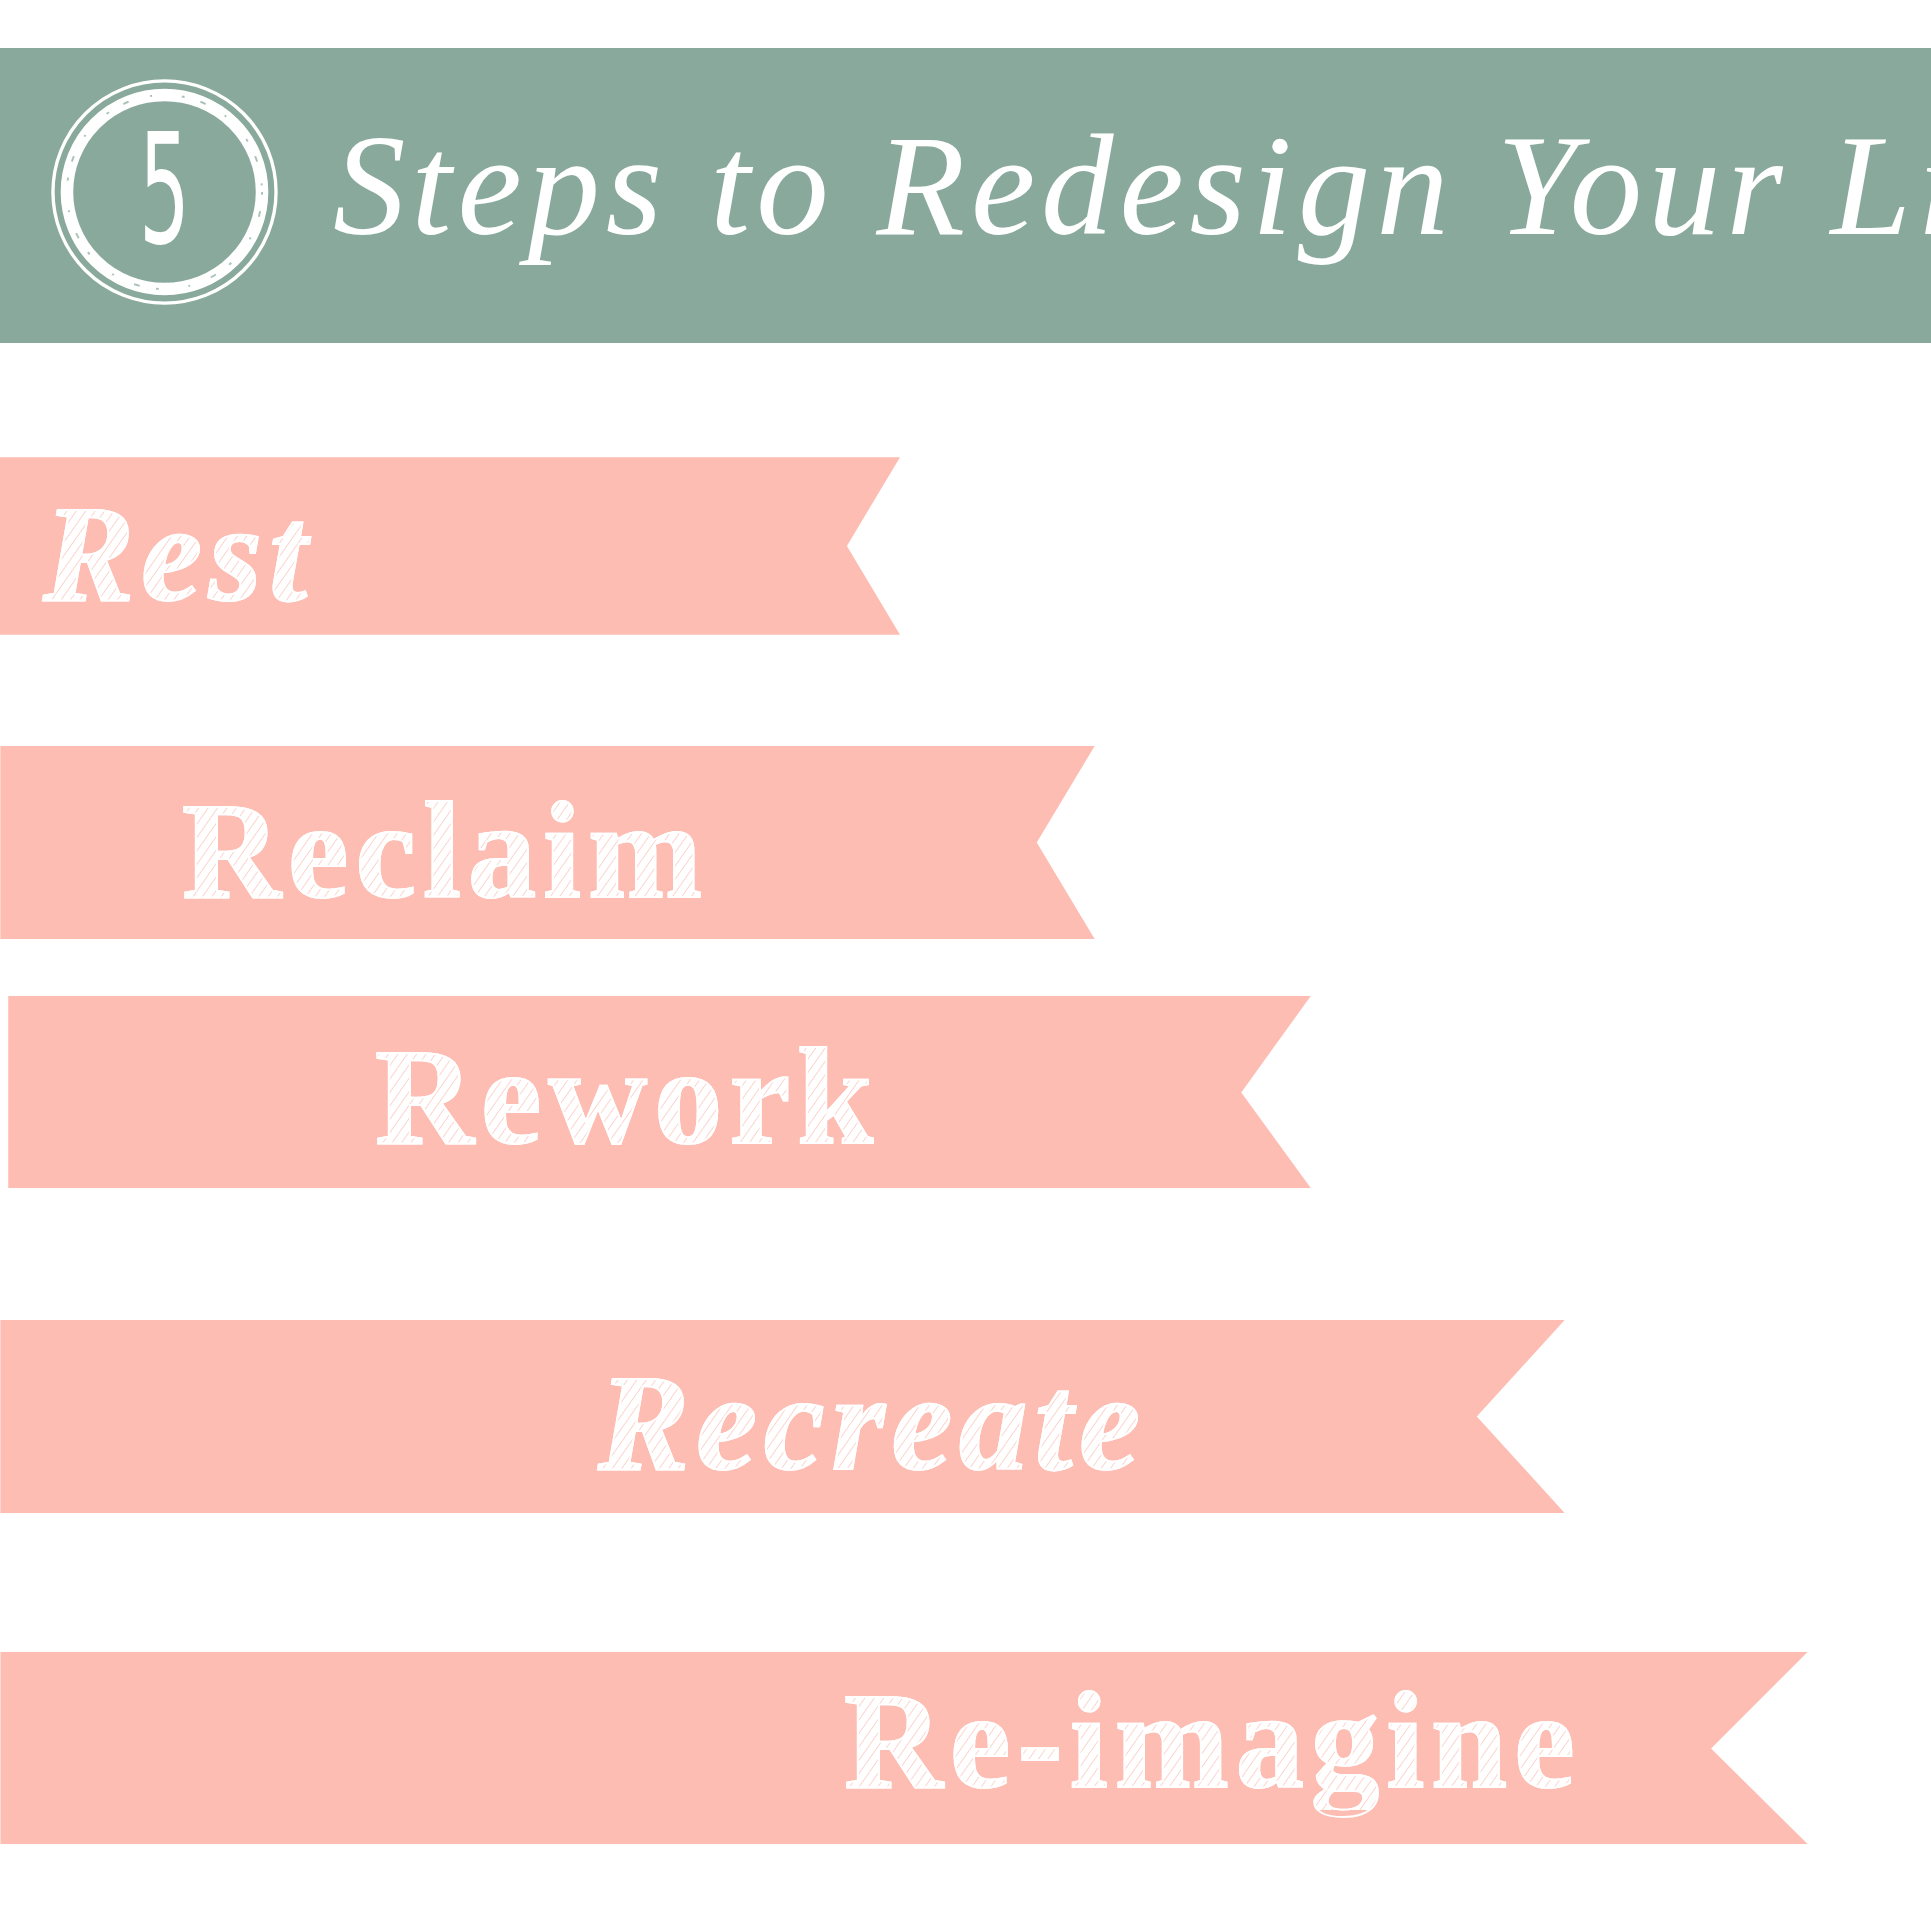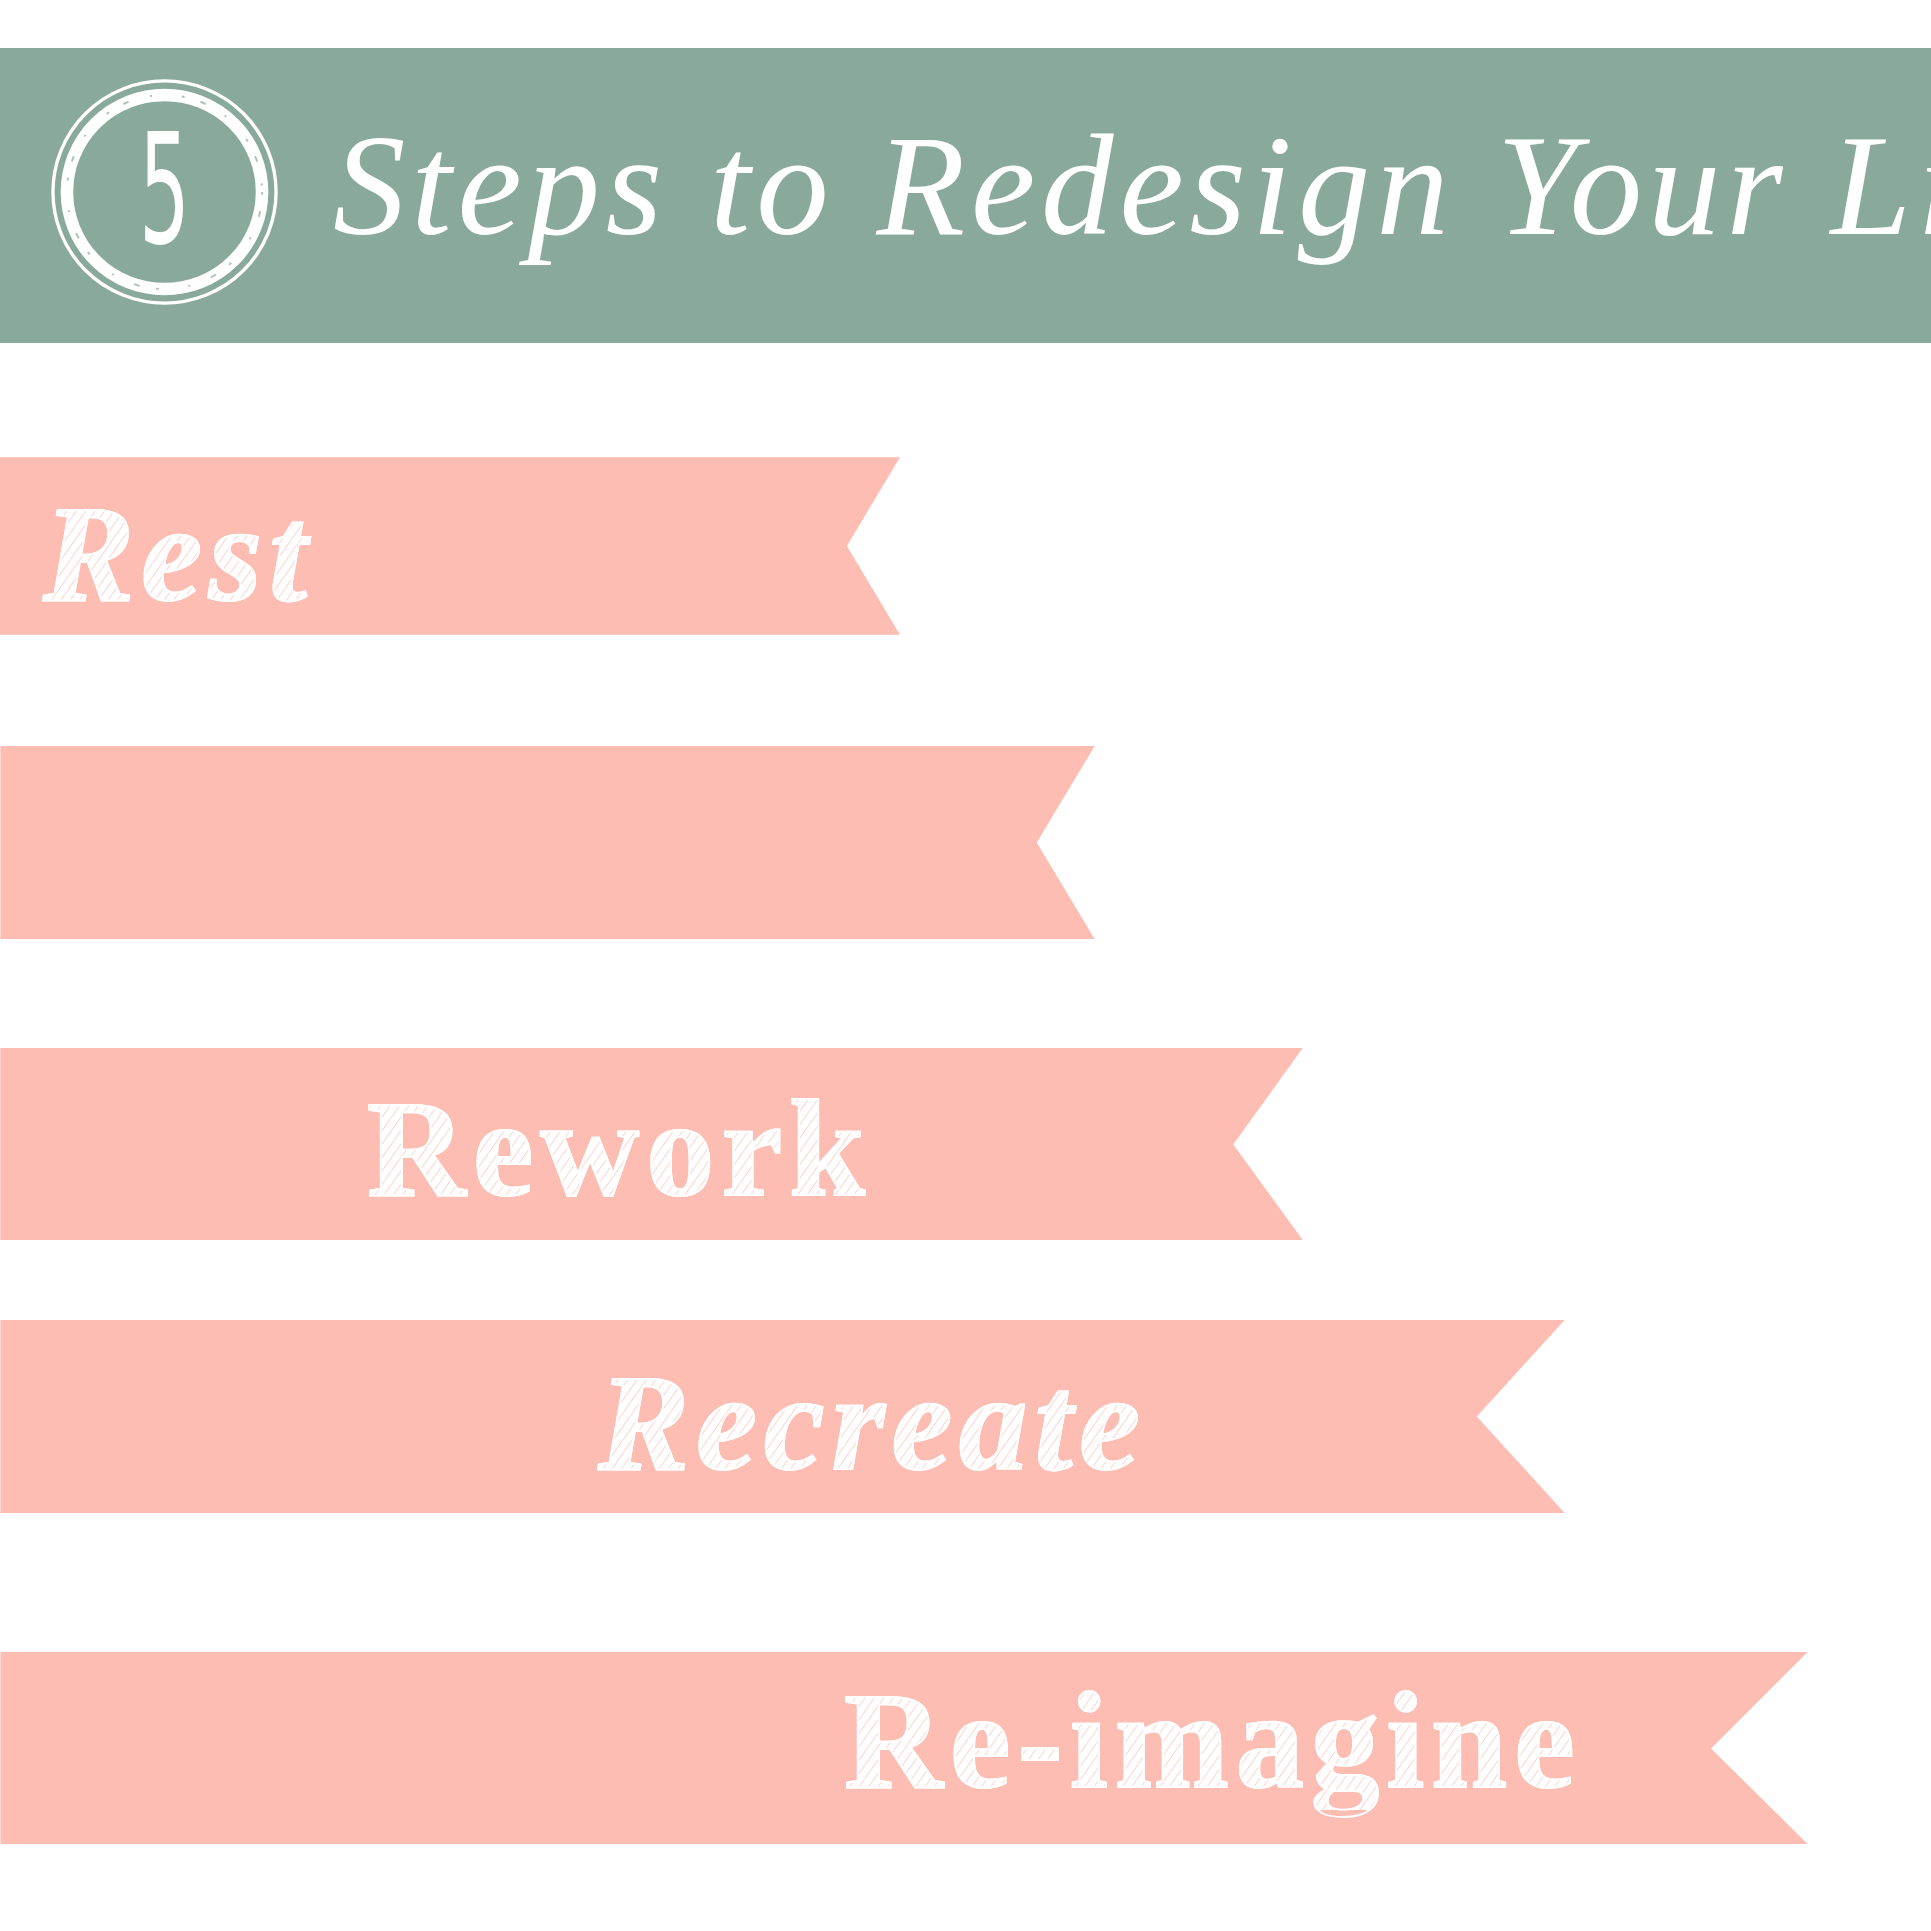--- a/index.html
+++ b/index.html
@@ -119,23 +119,24 @@
   <svg class="ribbon-shape" width="900" height="178" viewBox="0 0 932 184">
     <polygon points="0,0 932,0 877,92 932,184 0,184" fill="#FDBDB3"></polygon>
   </svg>
   <div class="ribbon-label" style="left:43px; top:29px;">Rest</div>
 </div>
 
 <div class="ribbon" style="top:746px; width:1095px; height:193px;">
   <svg class="ribbon-shape" width="1095" height="193" viewBox="0 0 1134 200">
     <polygon points="0,0 1134,0 1074,100 1134,200 0,200" fill="#FDBDB3"></polygon>
   </svg>
+  <div class="ribbon-label" style="left:182px; top:37px;">Reclaim</div>
 </div>
 
-<div class="ribbon" style="top:1048px; width:1303px; height:172px;">
+<div class="ribbon" style="top:996px; width:1303px; height:172px;margin-left:8px;">
   <svg class="ribbon-shape" width="1303" height="192" viewBox="0 0 1350 199">
     <polygon points="0,0 1350,0 1278,100 1350,199 0,199" fill="#FDBDB3"></polygon>
   </svg>
   <div class="ribbon-label" style="left:367px; top:33px;">Rework</div>
 </div>
 
 <div class="ribbon" style="top:1320px; width:1565px; height:193px;font-style:italic;">
   <svg class="ribbon-shape" width="1565" height="193" viewBox="0 0 1621 200">
     <polygon points="0,0 1621,0 1530,100 1621,200 0,200" fill="#FDBDB3"></polygon>
   </svg>

